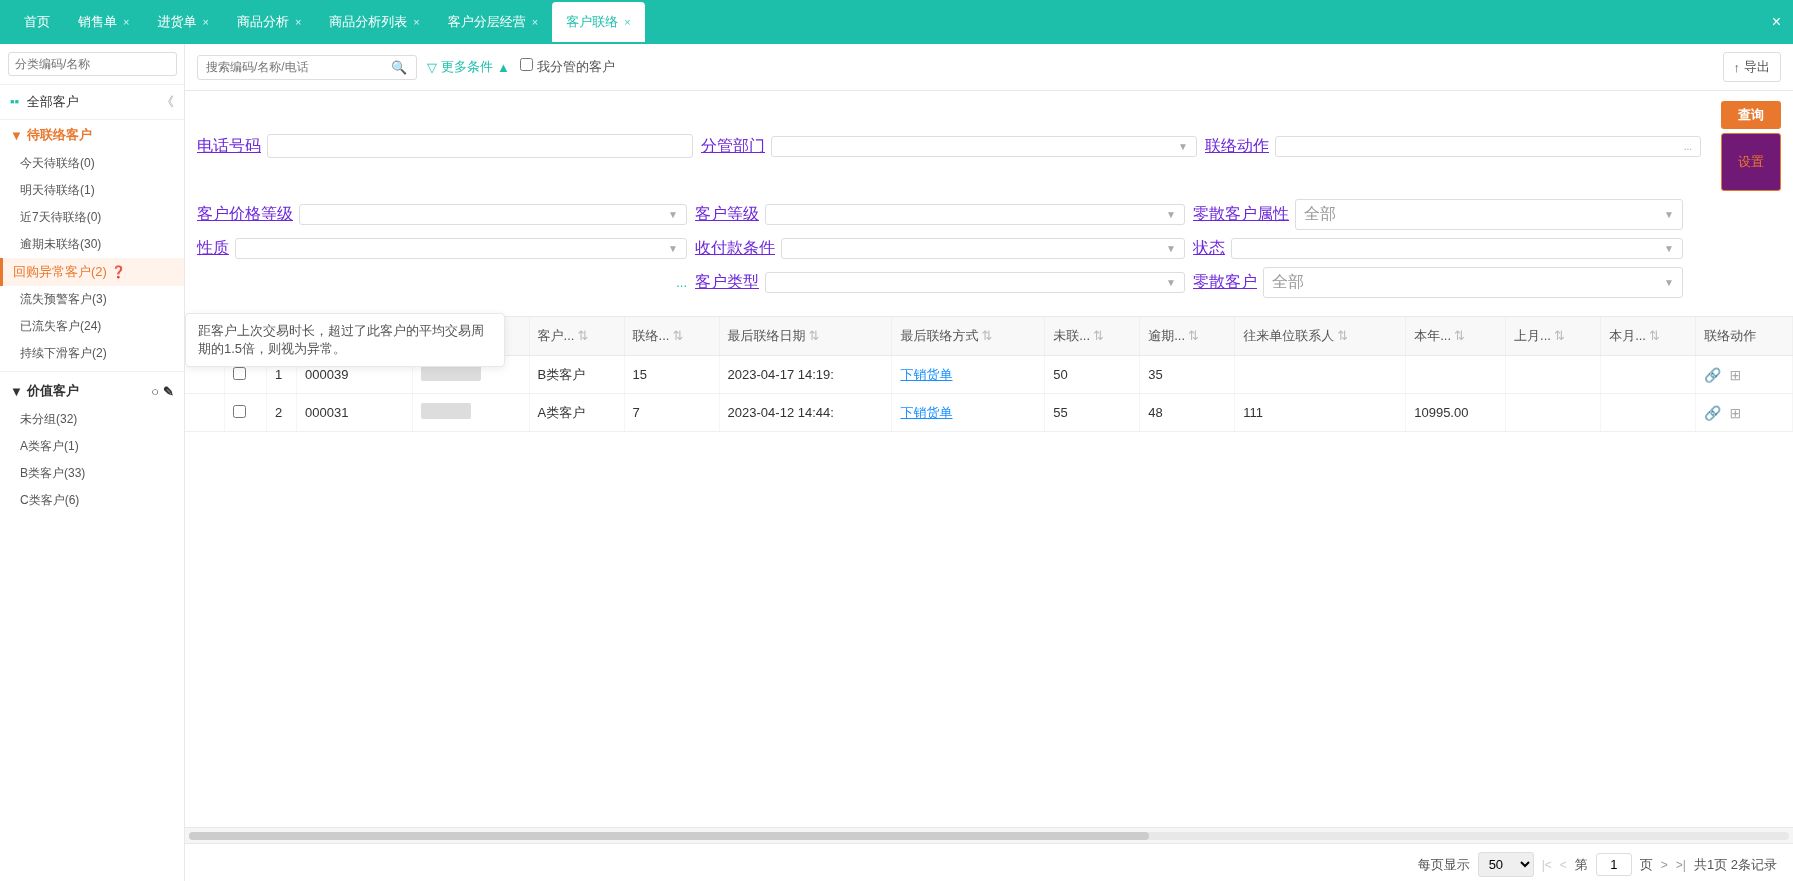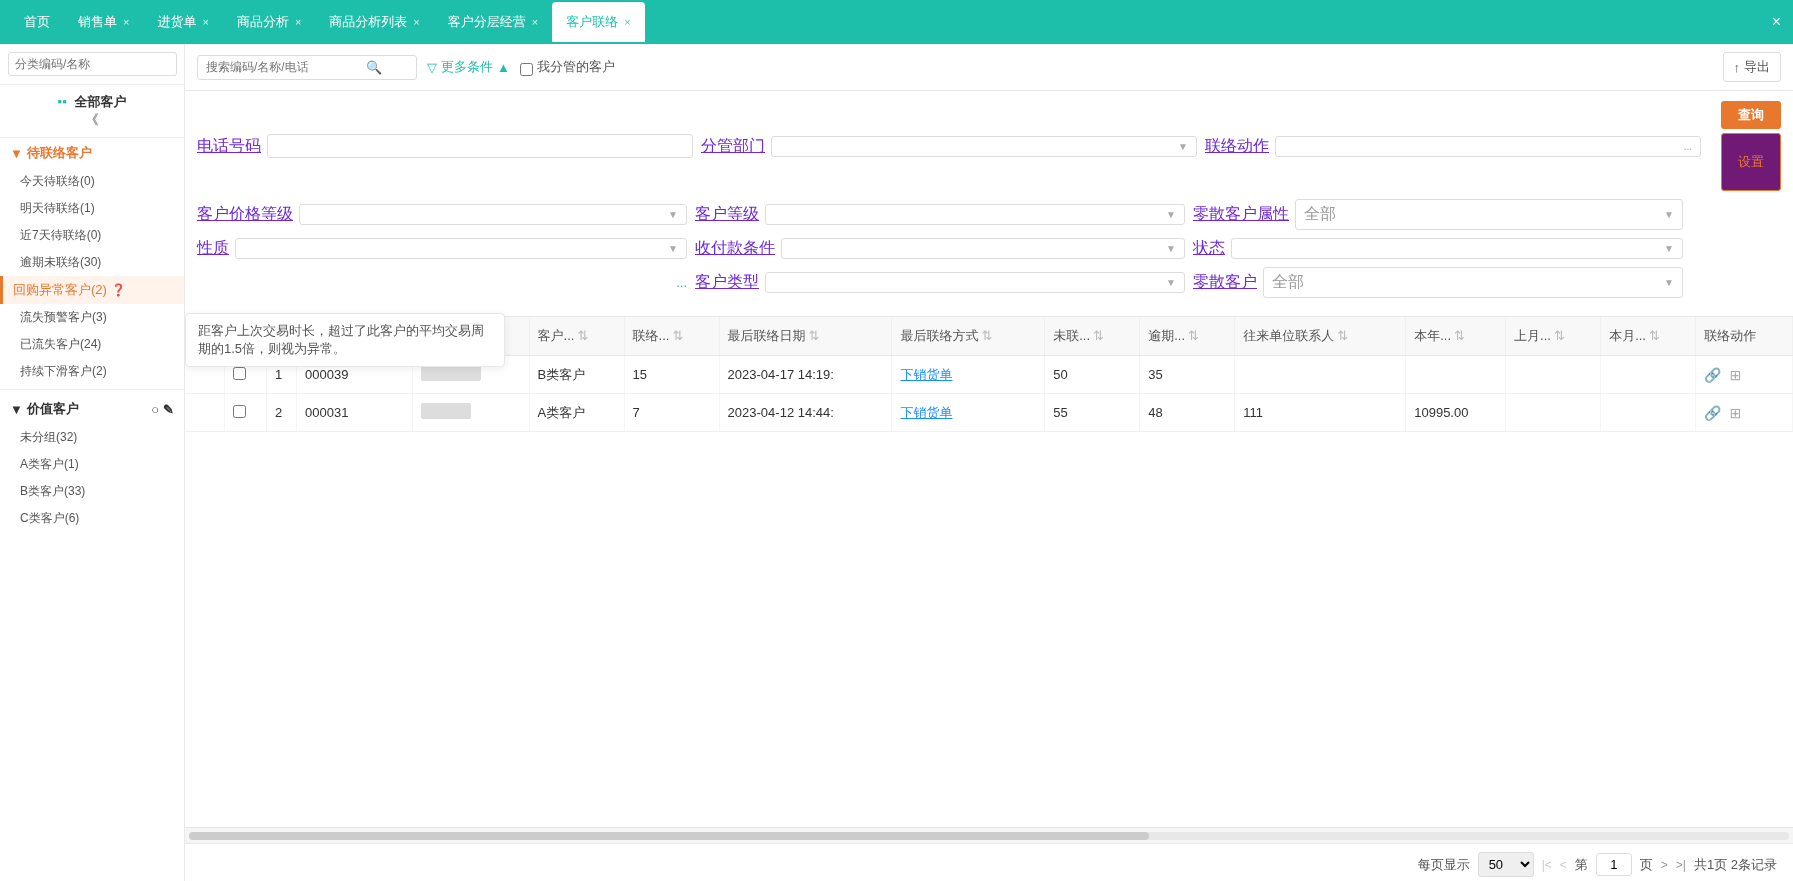--- a/index.html
+++ b/index.html
@@ -32,22 +32,22 @@
     .sidebar-search {
       display: flex; align-items: center; padding: 8px 8px; border-bottom: 1px solid #f0f0f0;
     }
     .sidebar-search input {
       flex: 1; border: 1px solid #ddd; border-radius: 3px; padding: 4px 6px;
       font-size: 12px; outline: none;
     }
     .sidebar-search .search-icon { margin-left: 6px; color: #999; cursor: pointer; }
 
     .sidebar-all-customers {
-      display: flex; align-items: center; padding: 8px 10px; font-weight: bold;
-      color: #333; border-bottom: 1px solid #f0f0f0; justify-content: space-between; flex-direction: column;
+      display: flex; align-items: center; padding: 8px 10px; font-weight: normal;
+      color: #333; border-bottom: 1px solid #f0f0f0; justify-content: space-between;
     }
     .sidebar-all-customers .collapse-icon { color: #999; cursor: pointer; }
 
     .sidebar-section { padding: 0; }
     .sidebar-section-title {
       display: flex; align-items: center; padding: 6px 10px;
       color: #e8782e; font-weight: bold; cursor: pointer;
     }
     .sidebar-section-title .arrow { margin-right: 4px; }
     .sidebar-item {
@@ -68,26 +68,26 @@
     
     .content-area { flex: 1; display: flex; flex-direction: column; overflow: hidden; background: #f5f5f5; }
 
     
     .toolbar {
       display: flex; align-items: center; padding: 8px 12px; background: #fff;
       border-bottom: 1px solid #e8e8e8; gap: 10px;
     }
     .toolbar .search-input {
       display: flex; align-items: center; border: 1px solid #ddd; border-radius: 3px;
-      padding: 4px 8px; width: 220px;
+      padding: 4px 8px; width: 220px; gap: 25px;
     }
     .toolbar .search-input input { border: none; outline: none; font-size: 12px; width: 180px; }
     .toolbar .search-icon-btn { color: #999; cursor: pointer; }
     .toolbar .my-customers {
-      display: flex; align-items: flex-end; gap: 4px; color: #555; cursor: pointer;
+      display: flex; align-items: flex-start; gap: 4px; color: #555; cursor: pointer;
     }
     .toolbar .my-customers input[type=checkbox] { cursor: pointer; }
     .toolbar .export-btn {
       margin-left: auto; background: #fff; border: 1px solid #ddd; border-radius: 3px;
       padding: 5px 10px; cursor: pointer; display: flex; align-items: center; gap: 4px; color: #555;
     }
 
     
     .filter-area {
       background: #fff; border-bottom: 1px solid #e8e8e8; padding: 10px 12px;

